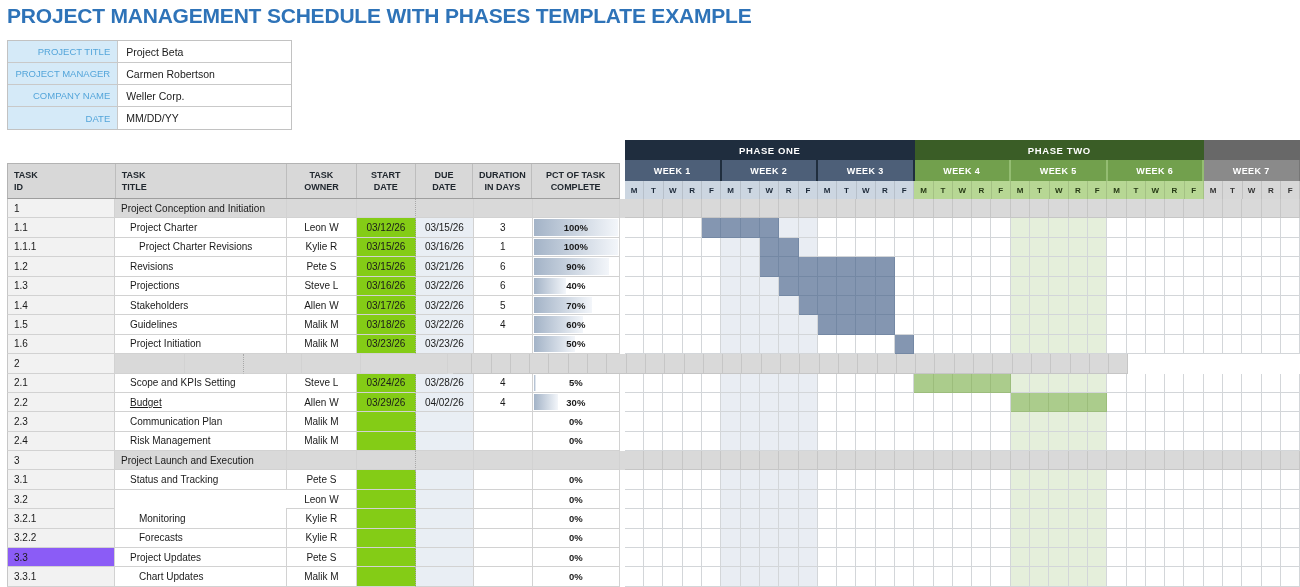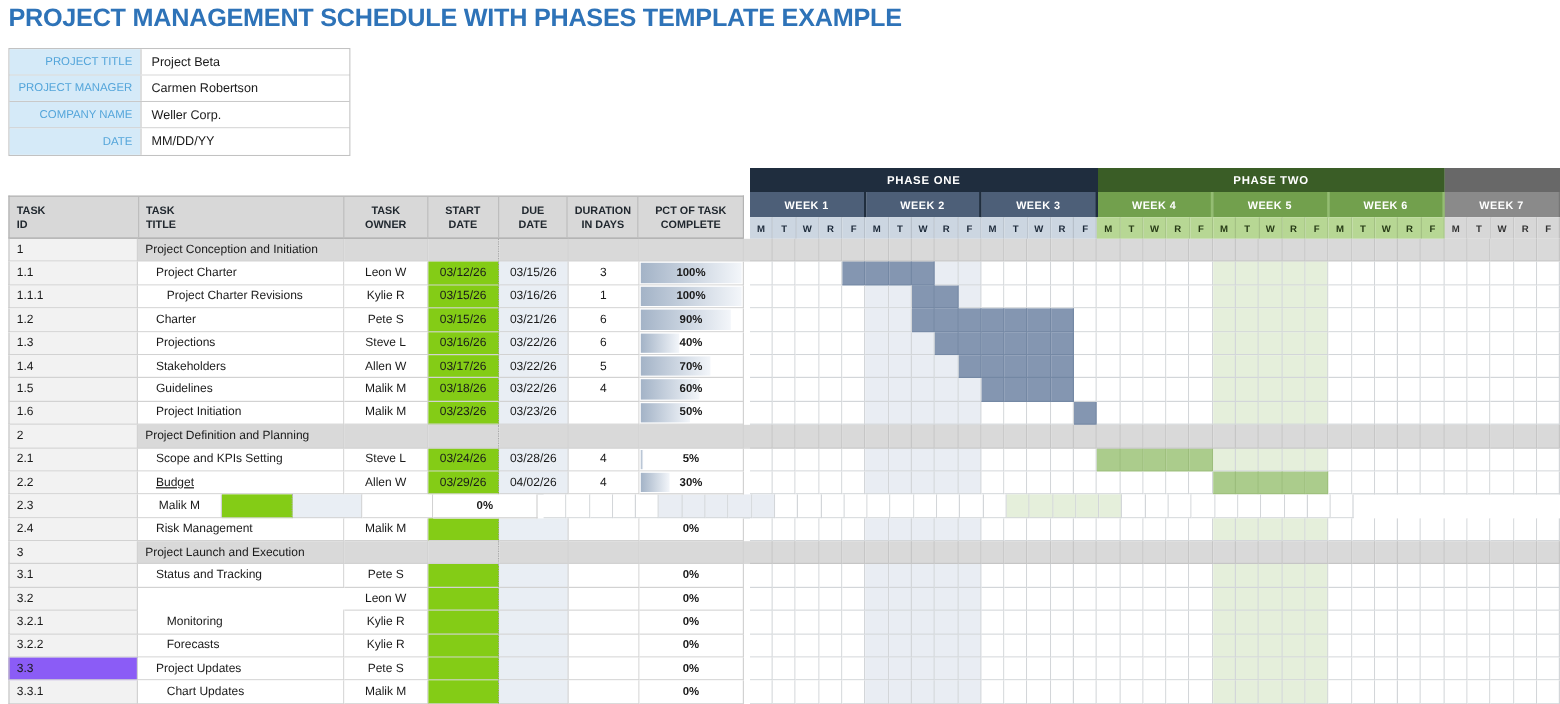--- a/index.html
+++ b/index.html
@@ -318,21 +318,21 @@
       <div class="gc" style="background: rgb(255, 255, 255);"></div>
       <div class="gc" style="background: rgb(255, 255, 255);"></div>
       <div class="gc" style="background: rgb(255, 255, 255);"></div>
       <div class="gc" style="background: rgb(255, 255, 255);"></div>
       <div class="gc" style="background: rgb(255, 255, 255);"></div>
       <div class="gc" style="background: rgb(255, 255, 255);"></div>
       <div class="gc" style="background: rgb(255, 255, 255);"></div>
     </div>
     <div class="row">
       <div class="cell c-id" style="background: rgb(242, 242, 242);">1.2</div>
-      <div class="cell c-title" style="padding-left: 15px;">Charter</div>
+      <div class="cell c-title" style="padding-left: 15px;">Revisions</div>
       <div class="cell c-owner">Pete S</div>
       <div class="cell c-start">03/15/26</div>
       <div class="cell c-due" style="background: rgb(233, 238, 244);">03/21/26</div>
       <div class="cell c-dur">6</div>
       <div class="cell c-pct">
         <div class="pct-bar" style="width: calc(90% - 2px); background: linear-gradient(to right, rgb(163, 179, 199) 0%, rgb(243, 246, 250) 100%);"></div>
         <span>90%</span>
       </div>
       <div class="spacer"></div>
       <div class="gc" style="background: rgb(255, 255, 255);"></div>
@@ -558,21 +558,20 @@
       <div class="gc" style="background: rgb(255, 255, 255);"></div>
       <div class="gc" style="background: rgb(255, 255, 255);"></div>
       <div class="gc" style="background: rgb(255, 255, 255);"></div>
       <div class="gc" style="background: rgb(255, 255, 255);"></div>
       <div class="gc" style="background: rgb(255, 255, 255);"></div>
       <div class="gc" style="background: rgb(255, 255, 255);"></div>
       <div class="gc" style="background: rgb(255, 255, 255);"></div>
     </div>
     <div class="row">
       <div class="cell c-id" style="background: rgb(242, 242, 242);">2</div>
-      <div class="cell c-title" style="padding-left: 6px; background: rgb(217, 217, 217);">Project Definition and Planning</div>
       <div class="cell c-owner" style="background: rgb(217, 217, 217);"></div>
       <div class="cell c-start" style="background: rgb(217, 217, 217);"></div>
       <div class="cell c-due" style="background: rgb(217, 217, 217);"></div>
       <div class="cell c-dur" style="background: rgb(217, 217, 217);"></div>
       <div class="cell c-pct" style="background: rgb(217, 217, 217);"></div>
       <div class="spacer" style="background: rgb(217, 217, 217);"></div>
       <div class="gc" style="background: rgb(217, 217, 217); border-color: rgb(198, 198, 198);"></div>
       <div class="gc" style="background: rgb(217, 217, 217); border-color: rgb(198, 198, 198);"></div>
       <div class="gc" style="background: rgb(217, 217, 217); border-color: rgb(198, 198, 198);"></div>
       <div class="gc" style="background: rgb(217, 217, 217); border-color: rgb(198, 198, 198);"></div>
@@ -699,20 +698,21 @@
       <div class="gc" style="background: rgb(255, 255, 255);"></div>
       <div class="gc" style="background: rgb(255, 255, 255);"></div>
       <div class="gc" style="background: rgb(255, 255, 255);"></div>
       <div class="gc" style="background: rgb(255, 255, 255);"></div>
       <div class="gc" style="background: rgb(255, 255, 255);"></div>
       <div class="gc" style="background: rgb(255, 255, 255);"></div>
       <div class="gc" style="background: rgb(255, 255, 255);"></div>
     </div>
     <div class="row">
       <div class="cell c-id" style="background: rgb(242, 242, 242);">2.3</div>
+      <div class="cell c-title" style="padding-left: 15px;">Communication Plan</div>
       <div class="cell c-owner">Malik M</div>
       <div class="cell c-start"></div>
       <div class="cell c-due" style="background: rgb(233, 238, 244);"></div>
       <div class="cell c-dur"></div>
       <div class="cell c-pct">
         <span>0%</span>
       </div>
       <div class="spacer"></div>
       <div class="gc" style="background: rgb(255, 255, 255);"></div>
       <div class="gc" style="background: rgb(255, 255, 255);"></div>

